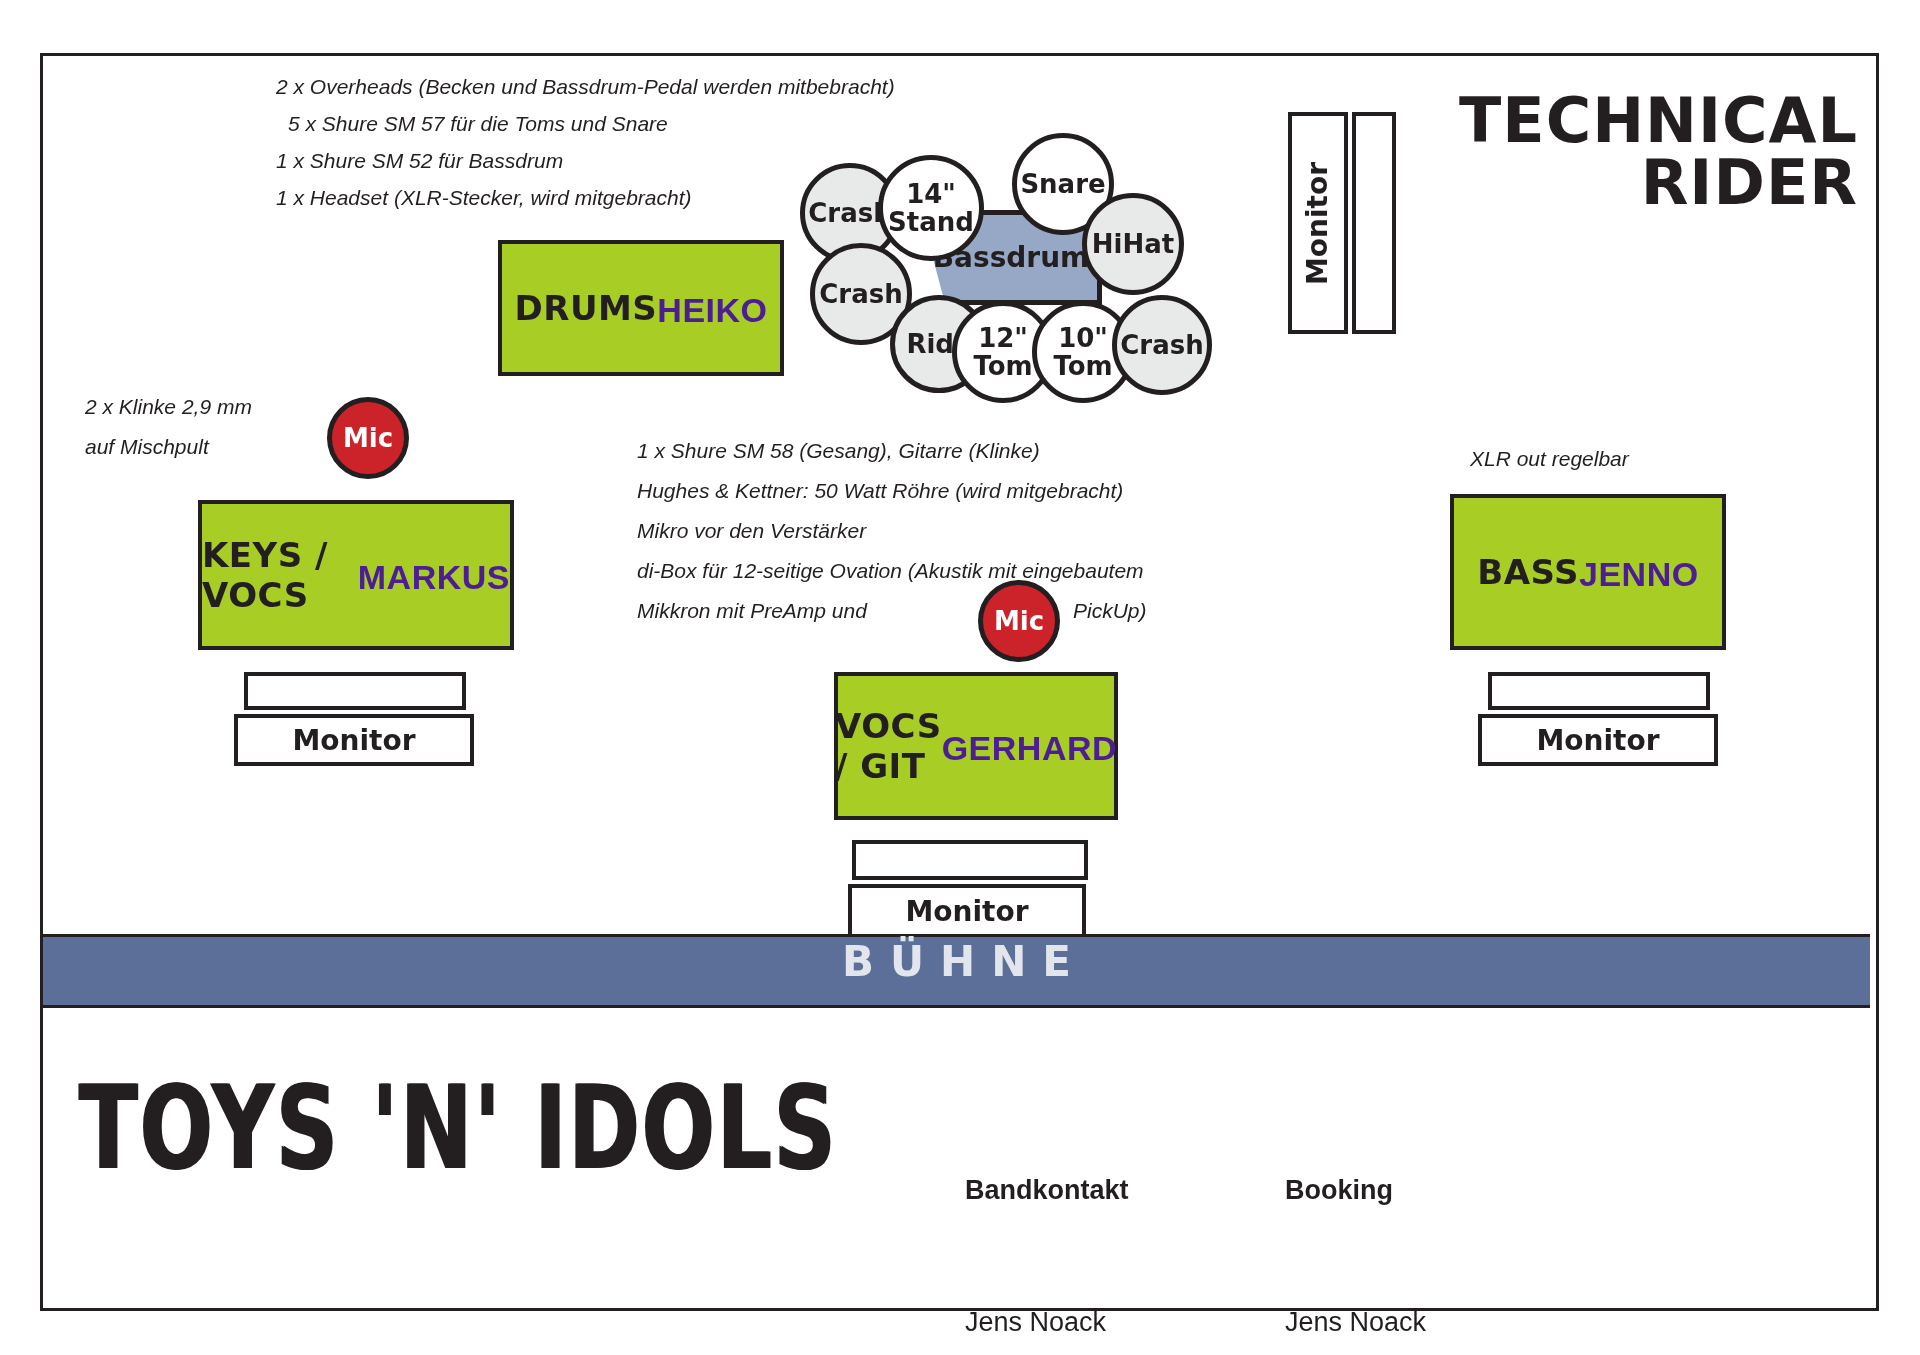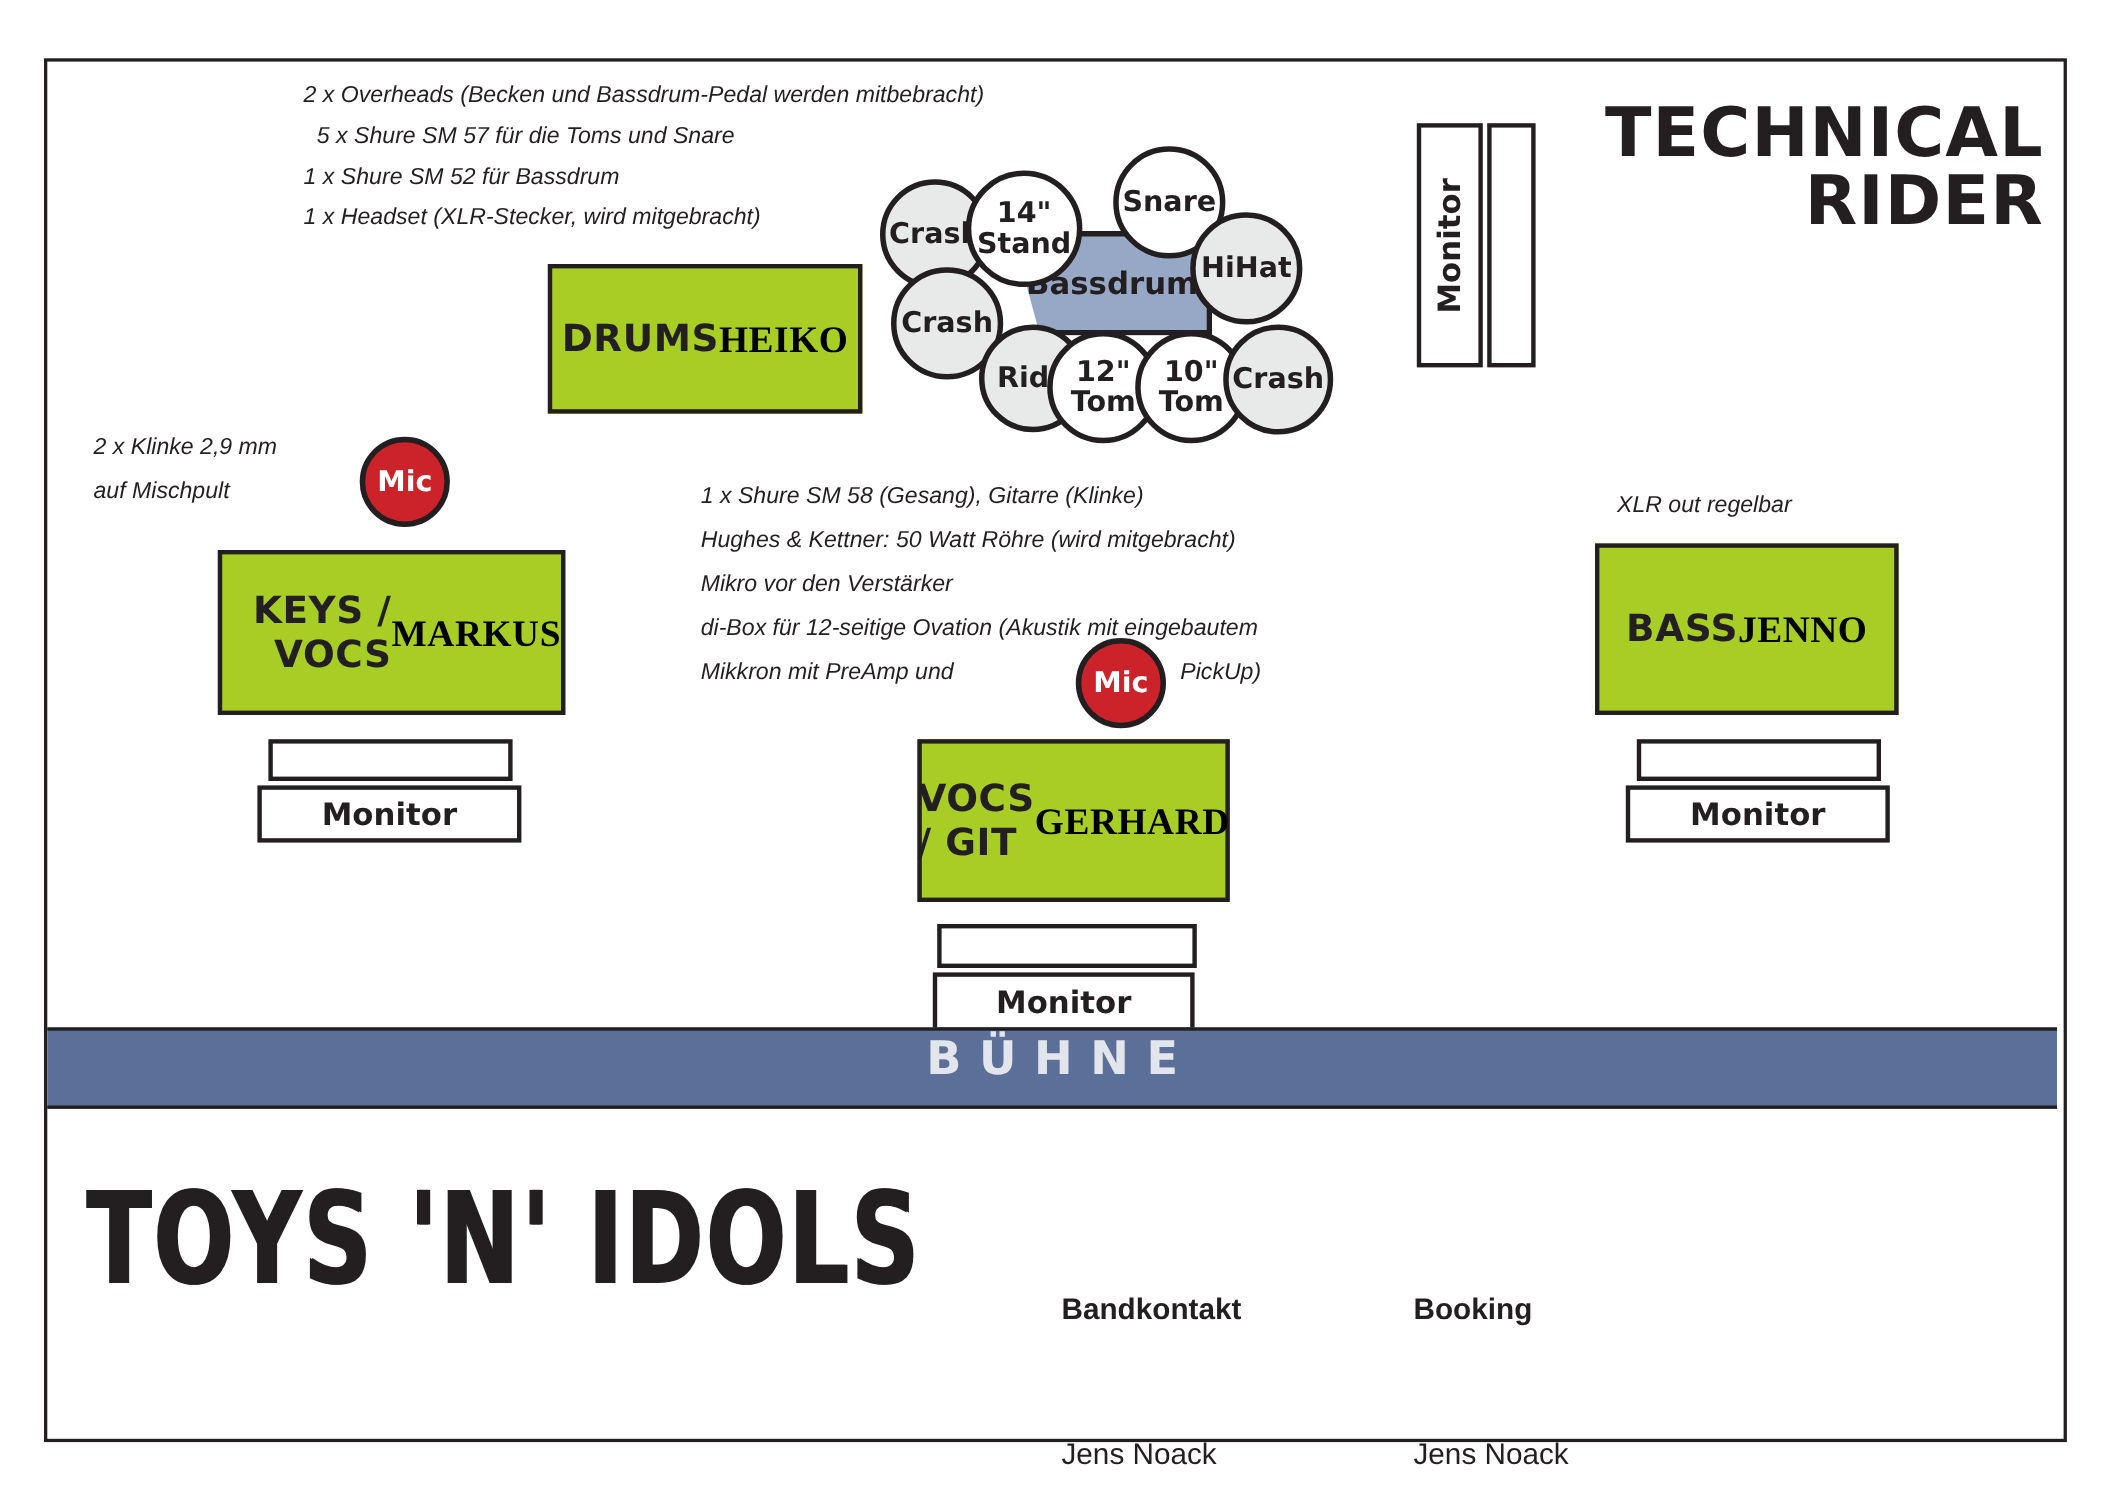--- a/index.html
+++ b/index.html
@@ -15,21 +15,21 @@
   
   .title{position:absolute;right:62px;top:90px;width:700px;text-align:right;
     font-family:"DejaVu Sans", sans-serif;font-weight:bold;font-size:62px;line-height:62px;
     letter-spacing:1px;color:#231f20;}
   .title span{display:block;}
 
   
   .gbox{position:absolute;background:#a8ce26;border:4px solid #231f20;
         display:flex;flex-direction:row;align-items:center;justify-content:center;}
   .gbox .role{font-family:"DejaVu Sans", sans-serif;font-weight:bold;font-size:34px;color:#231f20;letter-spacing:.5px;}
-  .gbox .person{font-family:Liberation Serif, serif;font-weight:bold;font-size:34px;color:#000000;letter-spacing:.5px;margin-top:4px;}
+  .gbox .person{font-family:Liberation Sans, sans-serif;font-weight:bold;font-size:34px;color:#4c1d95;letter-spacing:.5px;margin-top:4px;}
 
   
   .mon-slim{position:absolute;border:4px solid #231f20;background:#fff;}
   .mon-box{position:absolute;border:4px solid #231f20;background:#fff;
            display:flex;align-items:center;justify-content:center;
            font-family:"DejaVu Sans", sans-serif;font-weight:bold;font-size:28px;color:#231f20;}
   .mon-vert{position:absolute;border:4px solid #231f20;background:#fff;
             display:flex;align-items:center;justify-content:center;}
   .mon-vert span{transform:rotate(-90deg);white-space:nowrap;
             font-family:"DejaVu Sans", sans-serif;font-weight:bold;font-size:28px;color:#231f20;}
@@ -136,21 +136,21 @@
   </div>
   <div class="mon-slim" style="left:1352px;top:112px;width:36px;height:214px;"></div>
 
   <div class="txt" style="left:85px;top:388px;">2 x Klinke 2,9 mm</div>
   <div class="txt" style="left:85px;top:428px;">auf Mischpult</div>
 
   <div class="mic" style="left:327px;top:397px;">
     <span>Mic</span>
   </div>
 
-  <div class="gbox" style="left:198px;top:500px;width:308px;height:142px;text-align:right;">
+  <div class="gbox" style="left:198px;top:500px;width:308px;height:142px;">
     <div class="role">KEYS / VOCS</div>
     <div class="person">MARKUS</div>
   </div>
 
   <div class="mon-slim" style="left:244px;top:672px;width:214px;height:30px;"></div>
   <div class="mon-box" style="left:234px;top:714px;width:232px;height:44px;">
     <span>Monitor</span>
   </div>
 
   <div class="txt" style="left:637px;top:432px;">1 x Shure SM 58 (Gesang), Gitarre (Klinke)</div>

